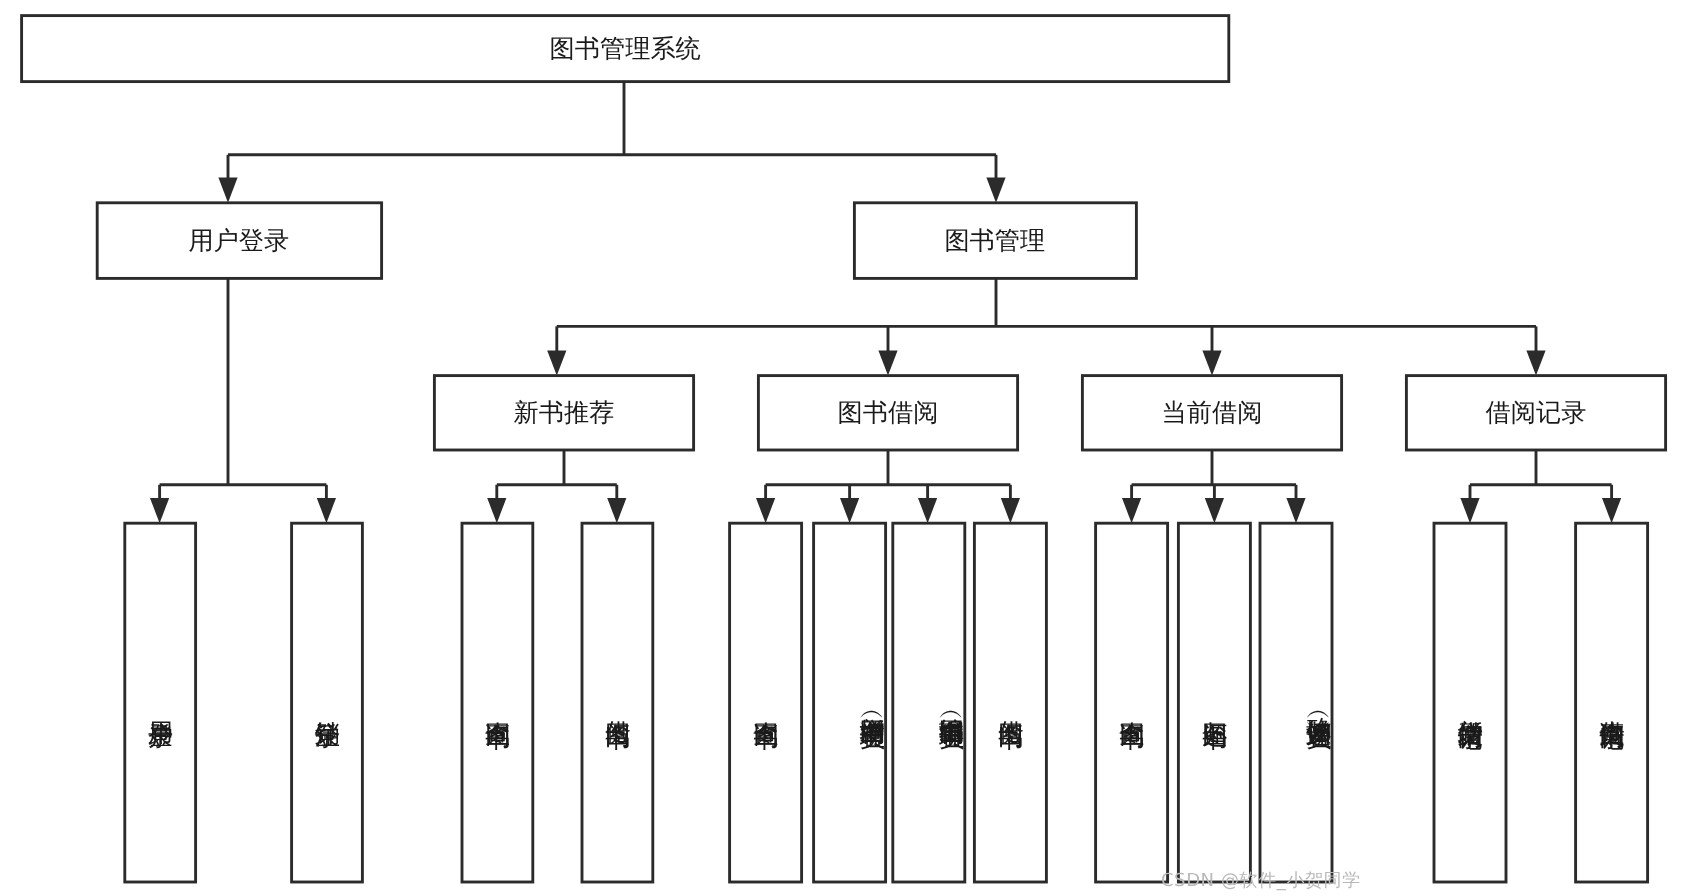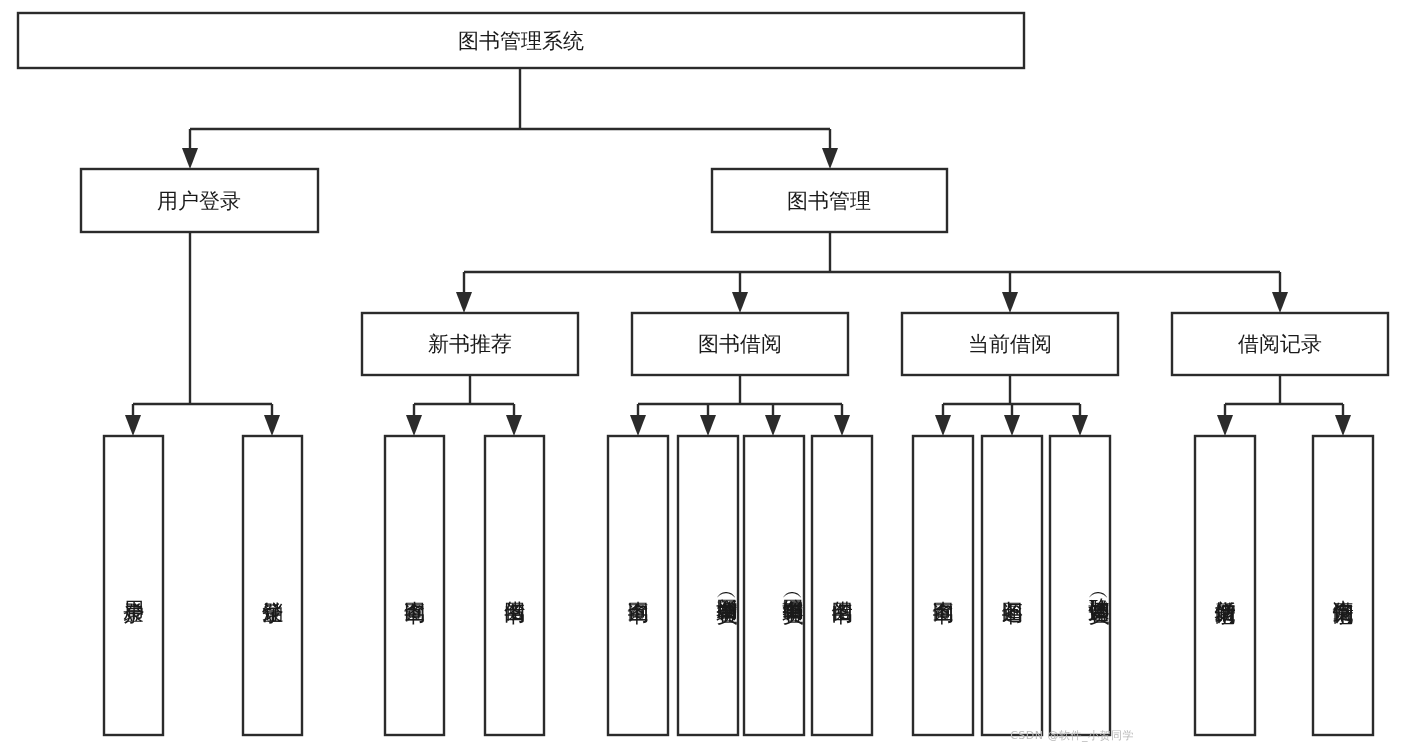--- a/index.html
+++ b/index.html
@@ -60,21 +60,21 @@
     letter-spacing: 1px;
     text-align: center;
     white-space: nowrap;
     pointer-events: none;
   }
   .watermark {
     position: absolute;
     right: 8px;
     bottom: 4px;
     font-family: "DejaVu Sans", "Liberation Sans", sans-serif;
-    font-size: 11px;
+    font-size: 15px;
     color: #b9b9b9;
     letter-spacing: 0.5px;
     white-space: nowrap;
   }
 </style>
 </head>
 <body>
 
 <div id="diagram-root">
 

